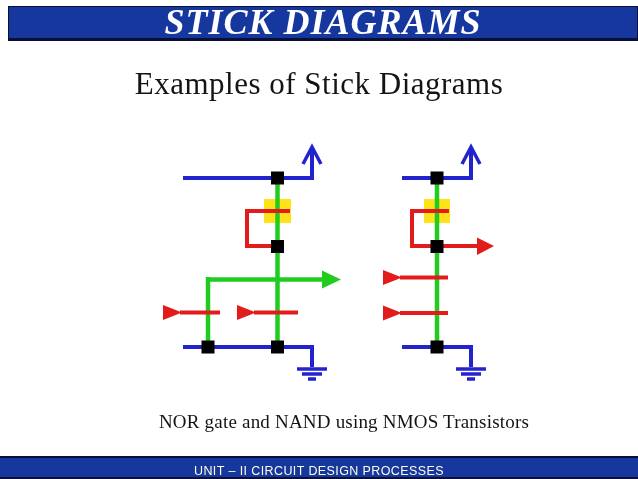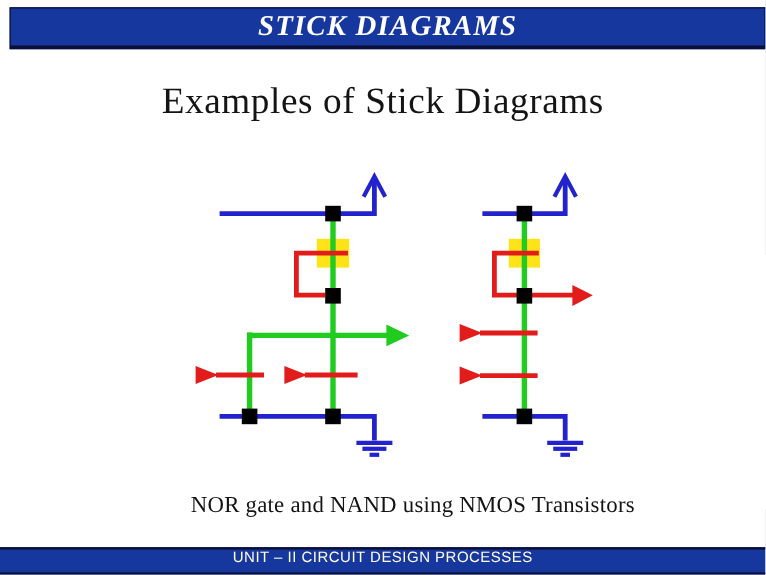--- a/index.html
+++ b/index.html
@@ -10,21 +10,21 @@
   
   .header-bar{
     position:absolute;left:8px;right:0;top:6px;height:31px;
     background:var(--bar-blue);
     border:1px solid var(--bar-border);
     border-bottom-width:3px;
     display:flex;align-items:center;justify-content:center;
   }
   .header-bar .title{
     color:#ffffff;font-family:"Liberation Serif",serif;
-    font-style:italic;font-weight:bold;font-size:24px;letter-spacing:1px;
+    font-style:italic;font-weight:bold;font-size:36px;letter-spacing:1px;
     line-height:1;transform:translateY(-1px);
   }
   
   .page-title{
     position:absolute;top:66px;left:0;width:638px;text-align:center;
     font-size:31px;color:var(--heading-text);letter-spacing:0.5px;
   }
   
   .figure{position:absolute;left:0;top:0;width:638px;height:479px;}
   .st-metal{stroke:var(--metal-blue);stroke-width:4;fill:none;}
@@ -39,21 +39,21 @@
   .figure-caption{
     position:absolute;top:411px;left:25px;width:638px;text-align:center;
     font-size:19px;color:var(--heading-text);letter-spacing:0.2px;
   }
   
   .footer-bar{
     position:absolute;left:0;right:0;top:456px;height:19px;
     background:var(--bar-blue);
     border-top:2px solid var(--bar-border);
     border-bottom:2px solid var(--bar-border);
-    display:flex;align-items:flex-start;justify-content:center;
+    display:flex;align-items:flex-end;justify-content:center;
   }
   .footer-bar .footer-text{
     color:var(--footer-text);font-family:"Liberation Sans",sans-serif;
     font-size:12.5px;letter-spacing:0.4px;line-height:1;
   }
 </style>
 </head>
 <body>
 
 <div id="slide">

